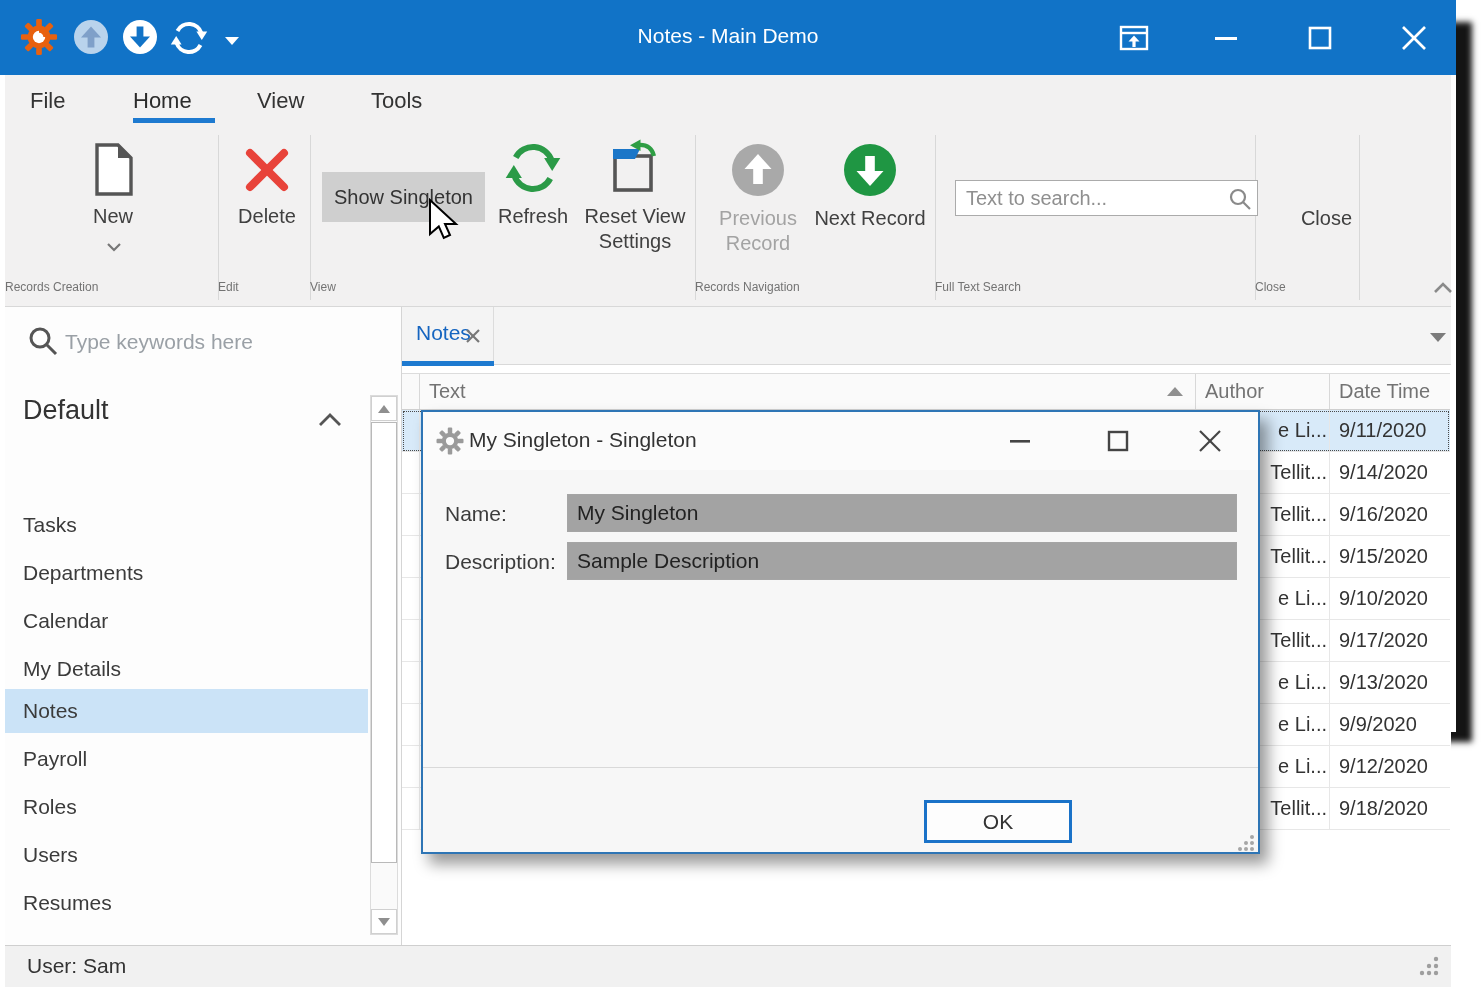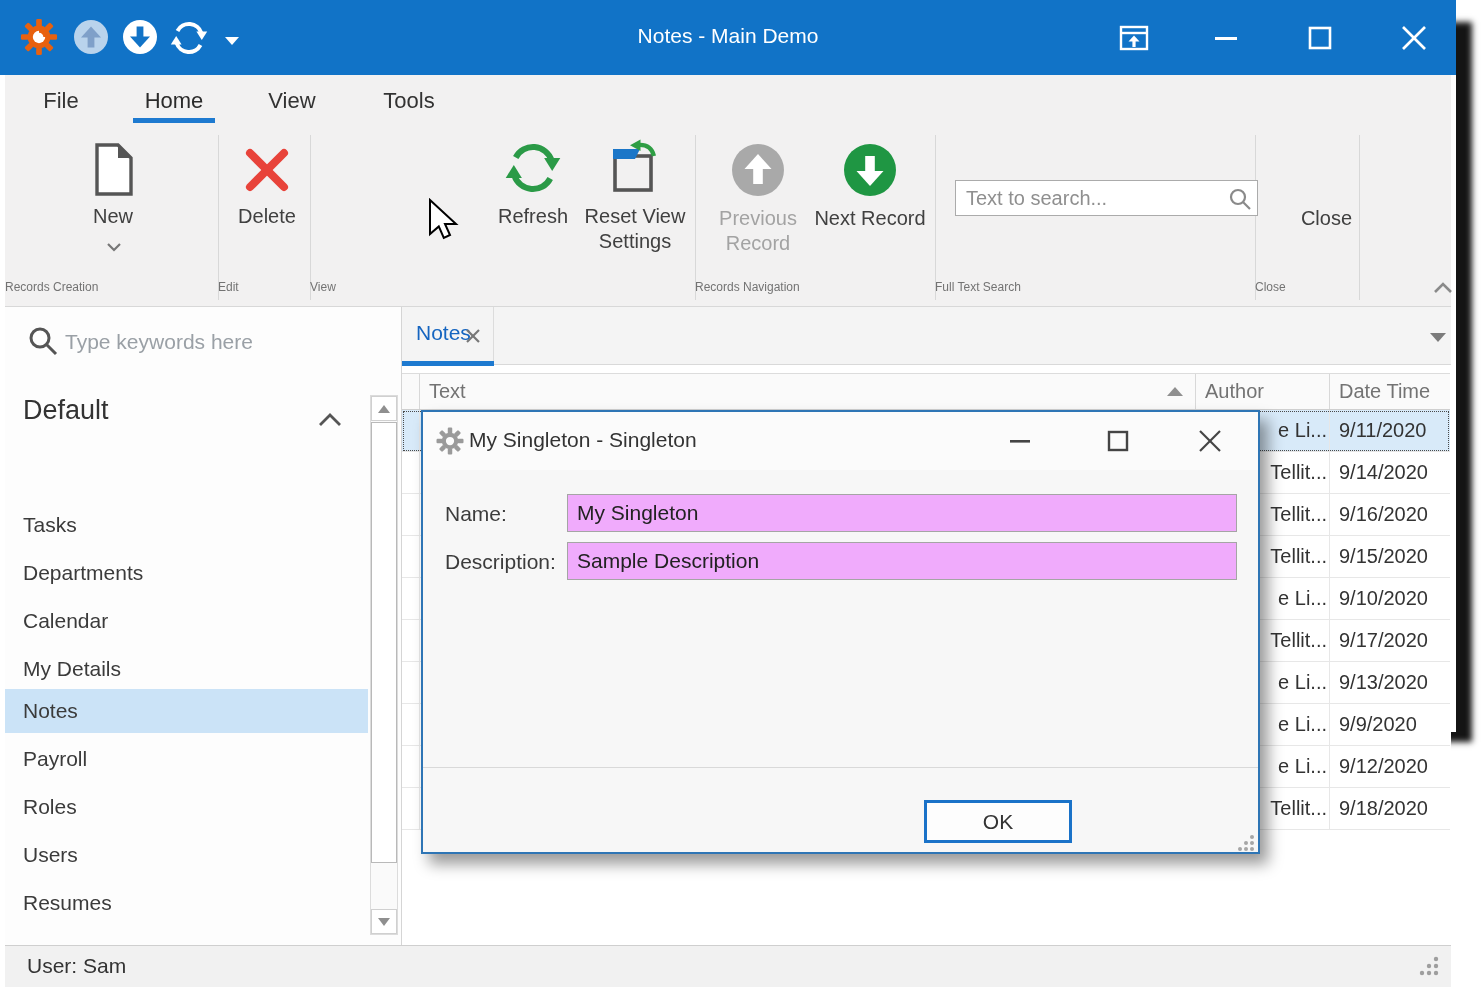--- a/index.html
+++ b/index.html
@@ -11,21 +11,21 @@
             box-shadow:22px 16px 6px -6px rgba(0,0,0,0.92); }
 
   
   .titlebar { left:0; top:0; width:1456px; height:75px; background:#1173C7; }
   .titlebar .title { left:0; top:24px; width:1456px; text-align:center; color:#fff; font-size:21px; }
   .tb-icon { top:18px; width:38px; height:38px; }
   .tb-btn { top:20px; width:36px; height:36px; display:flex; align-items:center; justify-content:center; }
 
   
   .ribbon-tabs { left:5px; top:75px; width:1446px; height:53px; background:#F2F1F1; }
-  .rtab { position:absolute; top:8px; height:40px; line-height:36px; font-size:22px; color:#333; text-align:center; }
+  .rtab { position:absolute; top:8px; height:40px; line-height:36px; font-size:22px; color:#333; }
   .rtab.active { color:#2b2b2b; }
   .rtab.active::after { content:""; position:absolute; left:0; right:0; bottom:0; height:5px; background:#1E7AD0; }
   .ribbon-body { left:5px; top:128px; width:1446px; height:179px; background:#F2F1F1; border-bottom:1px solid #d8d8d8; }
   .vsep { position:absolute; top:7px; width:1px; height:165px; background:#d8d8d8; }
   .grp-label { position:absolute; top:152px; height:26px; font-size:12px; color:#737373; }
   .big-label { position:absolute; font-size:20px; color:#404040; text-align:center; line-height:25px; }
   .big-label.disabled { color:#a3a3a3; }
   .show-singleton { position:absolute; left:317px; top:44px; width:163px; height:50px; background:#CFCFCF;
                     font-size:20px; color:#333; text-align:center; line-height:50px; }
   .rsearch { position:absolute; left:950px; top:52px; width:303px; height:36px; background:#fff; border:1px solid #ababab; }
@@ -70,21 +70,21 @@
   .c-author { width:134px; text-align:right; padding-right:2px; }
   .c-date { width:120px; padding-left:9px; border-right:none; }
 
   
   .dialog { left:421px; top:410px; width:839px; height:444px; background:#F7F7F7; border:2px solid #2E75B5;
             box-shadow:8px 10px 14px rgba(0,0,0,0.40); z-index:50; }
   .dlg-head { position:absolute; left:0; top:0; width:835px; height:58px; background:#FBFBFB; }
   .dlg-title { position:absolute; left:46px; top:16px; font-size:21px; color:#333; }
   .dlg-btn { position:absolute; top:14px; width:34px; height:30px; display:flex; align-items:center; justify-content:center; }
   .fld-label { position:absolute; left:22px; font-size:21px; color:#3c3c3c; }
-  .fld-input { position:absolute; left:144px; width:670px; height:38px; border:1px solid #a5a5a5; background:#f0abfc; font-size:21px; color:#222; padding-left:9px; outline:none; }
+  .fld-input { position:absolute; left:144px; width:670px; height:38px; border:1px solid #a5a5a5; background:#a3a3a3; font-size:21px; color:#222; padding-left:9px; outline:none; }
   .dlg-sep { position:absolute; left:0; top:355px; width:835px; height:1px; background:#d9d9d9; }
   .btn { position:absolute; top:388px; height:43px; background:#FDFDFD; font-size:21px; color:#333; text-align:center; line-height:38px; }
   .btn-ok { left:501px; width:148px; border:3px solid #1A72C8; }
   .btn-cancel { left:661px; width:152px; border:1px solid #ababab; line-height:40px; }
 
   
   .statusbar { left:5px; top:945px; width:1446px; height:42px; background:#F1F1F1; border-top:1px solid #cfcfcf; }
   .statusbar .txt { position:absolute; left:22px; top:8px; font-size:21px; color:#333; }
 
   .cursor { z-index:200; }
@@ -212,20 +212,21 @@
             <g stroke="#E8433A" stroke-width="8" stroke-linecap="round">
               <line x1="9" y1="9" x2="43" y2="43"></line>
               <line x1="43" y1="9" x2="9" y2="43"></line>
             </g>
           </svg>
       </span>
       <div class="big-label" style="left:0; top:62px; width:80px;">Delete</div>
     </div>
     <div class="grp-label" style="left:213px; width:92px;">Edit</div>
 
+    <div class="show-singleton">Show Singleton</div>
     <div class="abs" style="left:488px; top:10px; width:80px; height:120px;">
       <span class="abs" style="left:10px; top:0;">
         <svg width="60" height="60" viewBox="0 0 40 40">
           <path d="M8.5 13 A13 13 0 0 1 32.4 15" stroke="#2B9A47" stroke-width="4" fill="none"></path>
           <polygon points="27.4,13.4 38.2,13.4 32.8,22" fill="#2B9A47"></polygon>
           <path d="M31.5 27 A13 13 0 0 1 7.6 25" stroke="#2B9A47" stroke-width="4" fill="none"></path>
           <polygon points="1.8,26.6 12.6,26.6 7.2,18" fill="#2B9A47"></polygon>
         </svg>
       </span>
       <div class="big-label" style="left:-4px; top:66px; width:88px;">Refresh</div>

